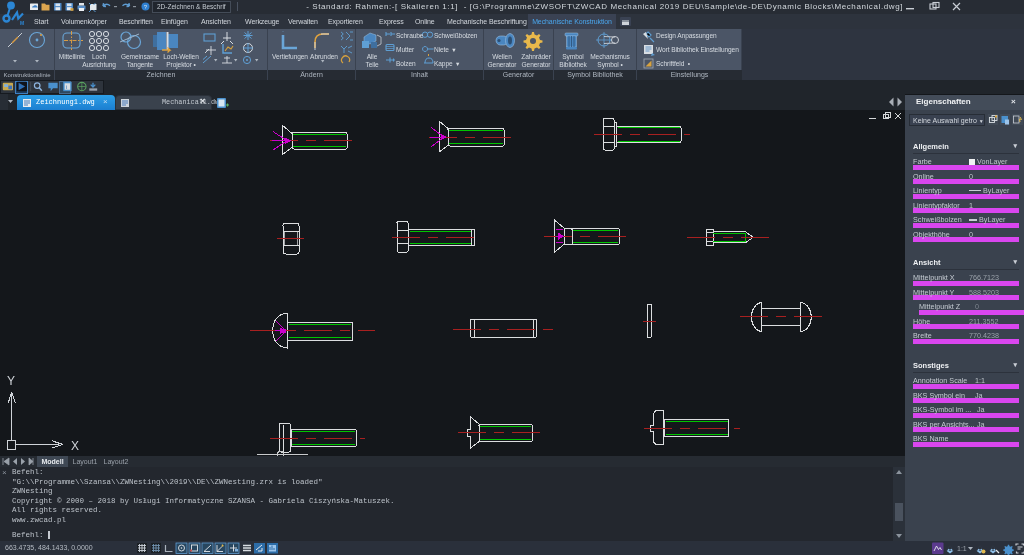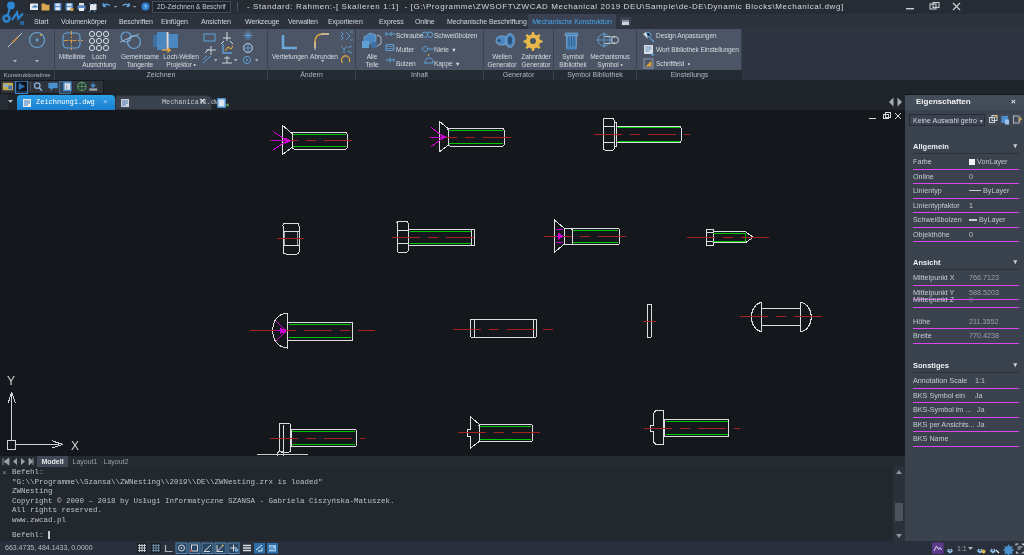--- a/index.html
+++ b/index.html
@@ -11,21 +11,21 @@
   #menurow { left:0; top:14px; width:1024px; height:15px; background:#2d333d; }
   #ribbon { left:0; top:29px; width:1024px; height:51px; background:#2e3440; }
   #ribbongroups { left:0; top:0; width:742px; height:51px; background:#4b5566; }
   .grplabel { position:absolute; top:41px; height:10px; background:#262b33; color:#aeb6c0;
      font-size:7px; text-align:center; line-height:10px; }
   .ribtext { font-size:6.6px; letter-spacing:-0.1px; color:#d5dae0; line-height:8px; white-space:nowrap; }
   .sechead { left:8px; width:106px; height:12px; font-size:7.5px; font-weight:bold; color:#eef0f3;
      border-bottom:1px solid #2c323c; }
   .sarr { position:absolute; right:2px; top:0; color:#c9ced5; font-size:7px; }
   .prow { left:8px; width:106px; height:14.5px; font-size:7.2px; color:#c6ccd3;
-     border-bottom:1px solid #d946ef; line-height:13px; white-space:nowrap; }
+     border-bottom:5px solid #d946ef; line-height:13px; white-space:nowrap; }
   .pl { position:absolute; left:0; }
   .pv { position:absolute; left:56px; color:#bfc5cc; }
   .dim { color:#9aa1aa; }
   .dim2 { color:#7d848e; }
   #toolrow { left:0; top:80px; width:1024px; height:14px; background:#20252b; }
   #tabrow { left:0; top:94px; width:905px; height:16px; background:#20252b; }
   #canvas { left:0; top:110px; width:905px; height:346px; background:#14171b; }
   #mtabs { left:0; top:456px; width:905px; height:11px; background:#262b32; }
   #cmd { left:0; top:467px; width:905px; height:74px; background:#23272e;
      font-family:"Liberation Mono", monospace; font-size:7.5px; color:#bcc2c9; }
@@ -71,21 +71,21 @@
       <rect x="114" y="6" width="3" height="1.2" fill="#8b939d"></rect>
 
       <path d="M129.5 6.2 q-3.5 -3.5 -7 -0.5 M129.5 6.2 l-0.6 -3 M129.5 6.2 l-3 0.4" stroke="#5e9bd0" stroke-width="1.5" fill="none"></path>
       <rect x="133" y="6" width="3" height="1.2" fill="#8b939d"></rect>
 
       <circle cx="145.5" cy="6.5" r="4" fill="#2f7fd0"></circle>
       <text x="143.7" y="9" font-size="6" fill="#cfe2f2" font-family="Liberation Sans">?</text>
     </svg>
     <div class="abs" style="left:152px;top:1px;width:79px;height:12px;background:#20252d;border:1px solid #444c58;color:#c6ccd3;font-size:6.5px;line-height:10px;padding-left:4px;">2D-Zeichnen &amp; Beschrif <span style="font-size:5px;">▼</span></div>
     <div class="abs" style="left:237px;top:2px;width:1px;height:9px;background:#4a5260;"></div>
-    <div class="abs" style="left:247px;top:0;width:656px;height:14px;color:#d3d8dd;font-size:8px;letter-spacing:0.6px;line-height:14px;white-space:nowrap;overflow:hidden;">- Standard: Rahmen:-[ Skalieren 1:1] &nbsp;- [G:\Programme\ZWSOFT\ZWCAD Mechanical 2019 DEU\Sample\de-DE\Dynamic Blocks\Mechanical.dwg]</div>
+    <div class="abs" style="left:247px;top:0;width:656px;height:14px;color:#d3d8dd;font-size:8px;letter-spacing:0.6px;line-height:14px;white-space:nowrap;overflow:hidden;text-align:right;">- Standard: Rahmen:-[ Skalieren 1:1] &nbsp;- [G:\Programme\ZWSOFT\ZWCAD Mechanical 2019 DEU\Sample\de-DE\Dynamic Blocks\Mechanical.dwg]</div>
     <svg class="abs" style="left:900px;top:0" width="124" height="14" viewBox="0 0 124 14">
       <rect x="6" y="8" width="8" height="1.4" fill="#c9ced5"></rect>
       <rect x="30" y="4" width="6" height="5" fill="none" stroke="#c9ced5" stroke-width="1.1"></rect>
       <rect x="33" y="2.5" width="6" height="5" fill="none" stroke="#c9ced5" stroke-width="1.1"></rect>
       <path d="M53 3 l7 7 M60 3 l-7 7" stroke="#c9ced5" stroke-width="1.2"></path>
     </svg>
   </div>
   <div id="menurow" class="abs">
     <div class="abs" style="left:0;top:0;height:15px;width:1024px;color:#d2d7dd;font-size:7px;letter-spacing:-0.1px;line-height:15px;white-space:nowrap;">
       <span class="abs" style="left:34px;">Start</span>
@@ -529,21 +529,21 @@
       </div>
     <div class="abs sechead" style="top:163px;">Ansicht<span class="sarr">▾</span></div>
     <div class="abs prow" style="top:176px;">
         <span class="pl">Mittelpunkt X</span>
         <span class="pv dim">766.7123</span>
       </div>
     <div class="abs prow" style="top:190.5px;">
         <span class="pl">Mittelpunkt Y</span>
         <span class="pv dim">588.5203</span>
       </div>
-    <div class="abs prow" style="top:198px;">
+    <div class="abs prow" style="top:205px;margin-left:6px;">
         <span class="pl">Mittelpunkt Z</span>
         <span class="pv dim2">0</span>
       </div>
     <div class="abs prow" style="top:219.5px;">
         <span class="pl">Höhe</span>
         <span class="pv dim">211.3552</span>
       </div>
     <div class="abs prow" style="top:234px;">
         <span class="pl">Breite</span>
         <span class="pv dim">770.4238</span>

